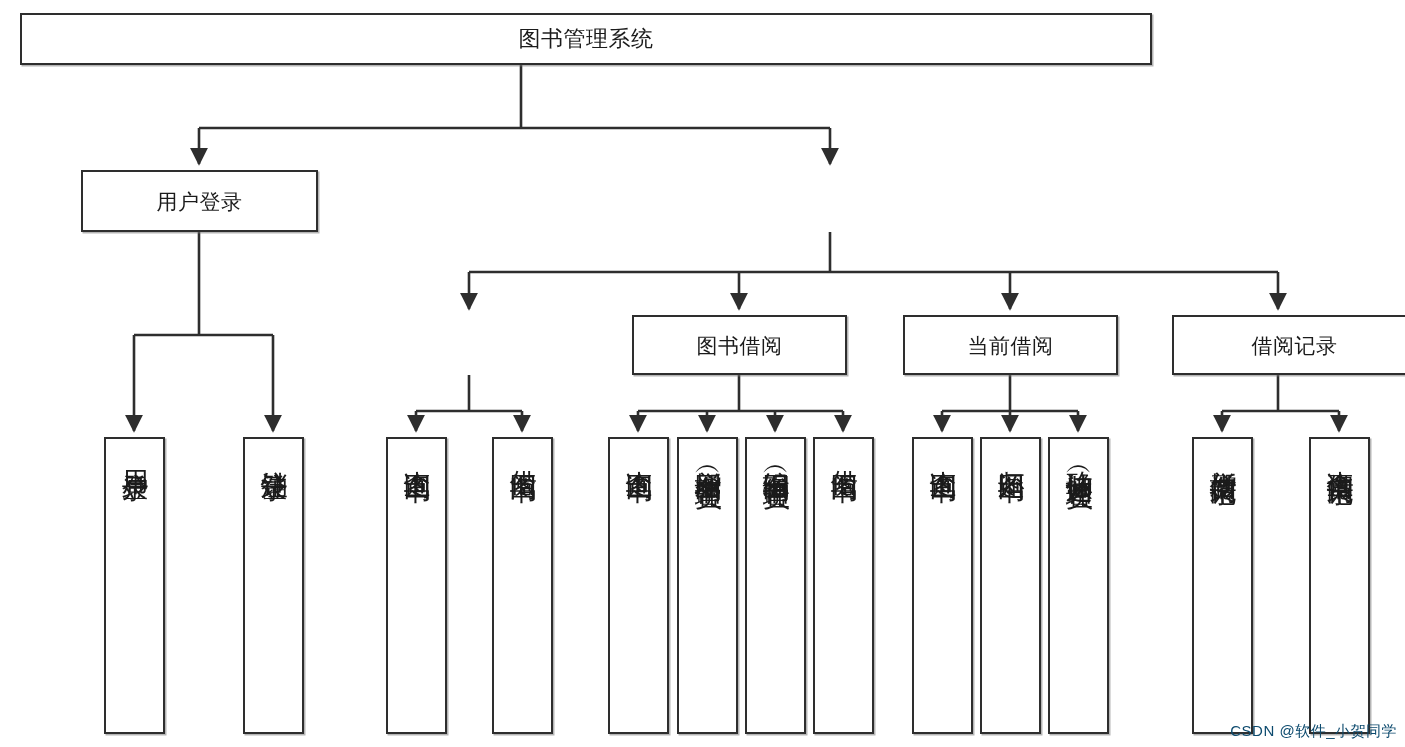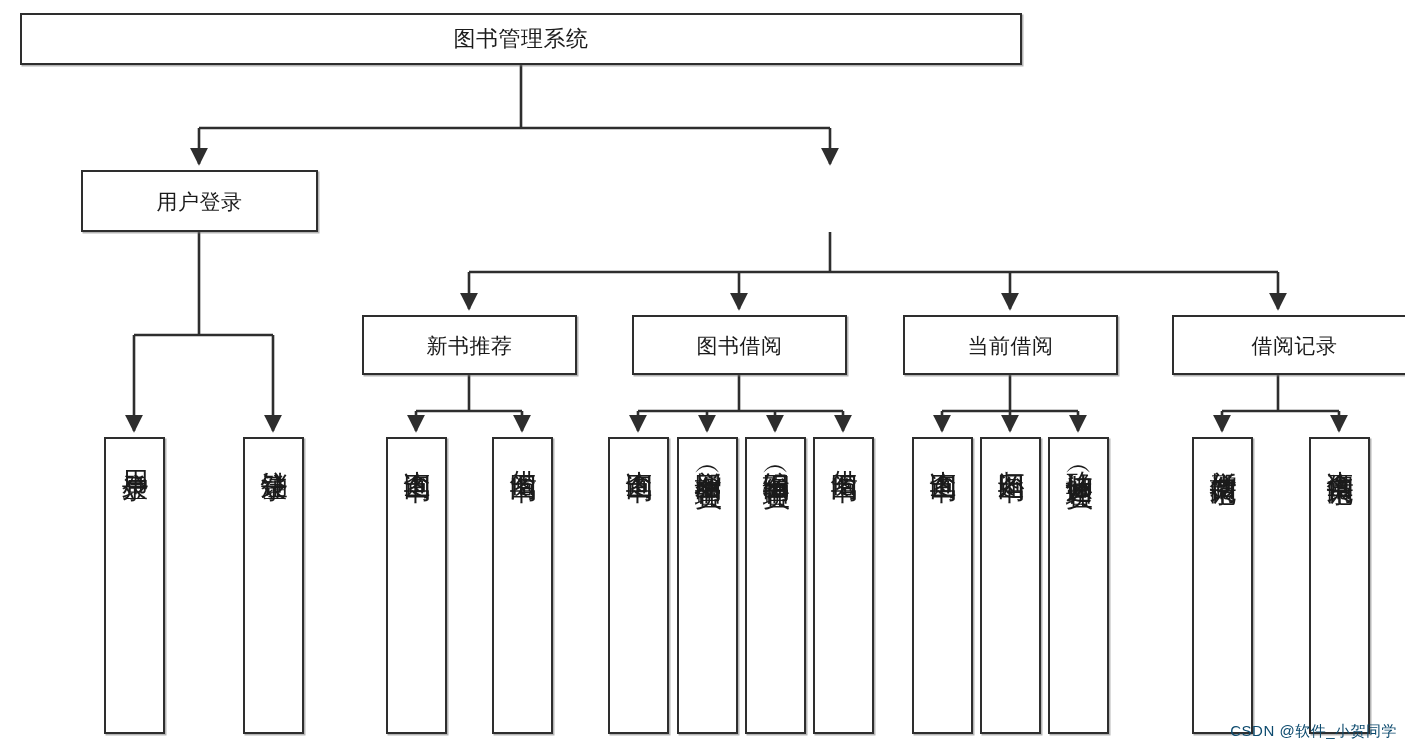--- a/index.html
+++ b/index.html
@@ -103,31 +103,28 @@
       <path d="M 1010 411 L 1010 431" marker-end="url(#arrow)"></path>
       <path d="M 1078 411 L 1078 431" marker-end="url(#arrow)"></path>
 
       <path d="M 1278 375 L 1278 411"></path>
       <path d="M 1222 411 L 1339 411"></path>
       <path d="M 1222 411 L 1222 431" marker-end="url(#arrow)"></path>
       <path d="M 1339 411 L 1339 431" marker-end="url(#arrow)"></path>
     </g>
   </svg>
 
-  <div class="node h root" style="left:20px;top:13px;width:1002px;height:52px;">
+  <div class="node h root" style="left:20px;top:13px;width:1132px;height:52px;">
     <span class="lbl">图书管理系统</span>
   </div>
 
   <div class="node h" style="left:81px;top:170px;width:237px;height:62px;">
     <span class="lbl">用户登录</span>
   </div>
 
-  <div class="node h" style="left:362px;top:315px;width:215px;height:60px;">
-    <span class="lbl">新书推荐</span>
-  </div>
   <div class="node h" style="left:632px;top:315px;width:215px;height:60px;">
     <span class="lbl">图书借阅</span>
   </div>
   <div class="node h" style="left:903px;top:315px;width:215px;height:60px;">
     <span class="lbl">当前借阅</span>
   </div>
   <div class="node h" style="left:1172px;top:315px;width:245px;height:60px;">
     <span class="lbl">借阅记录</span>
   </div>
 

